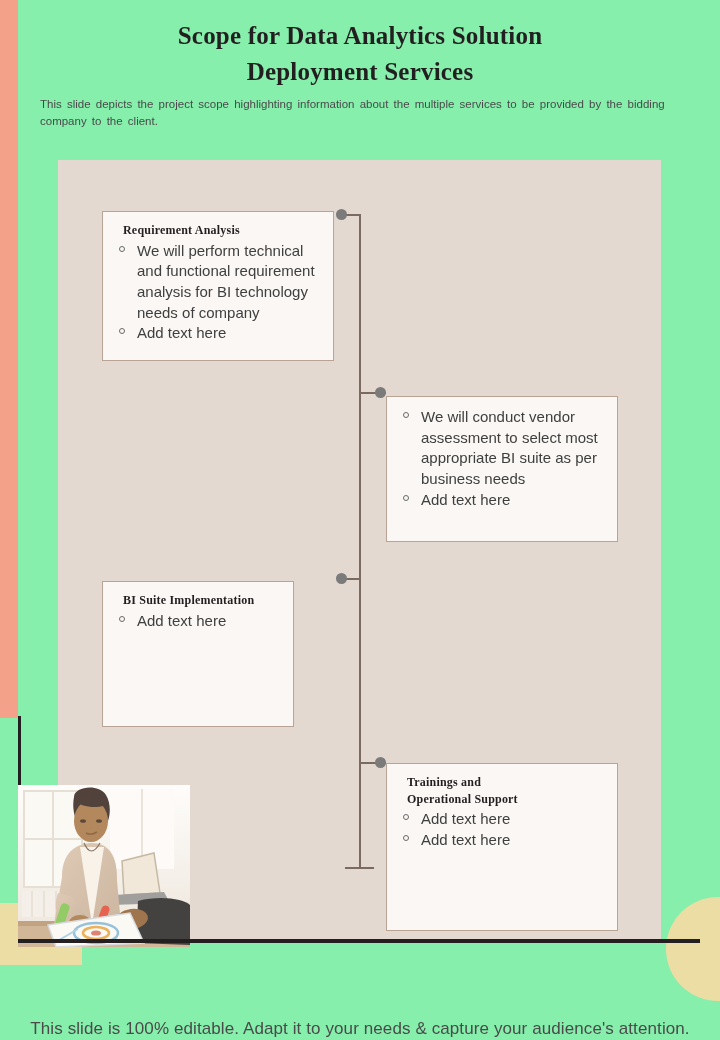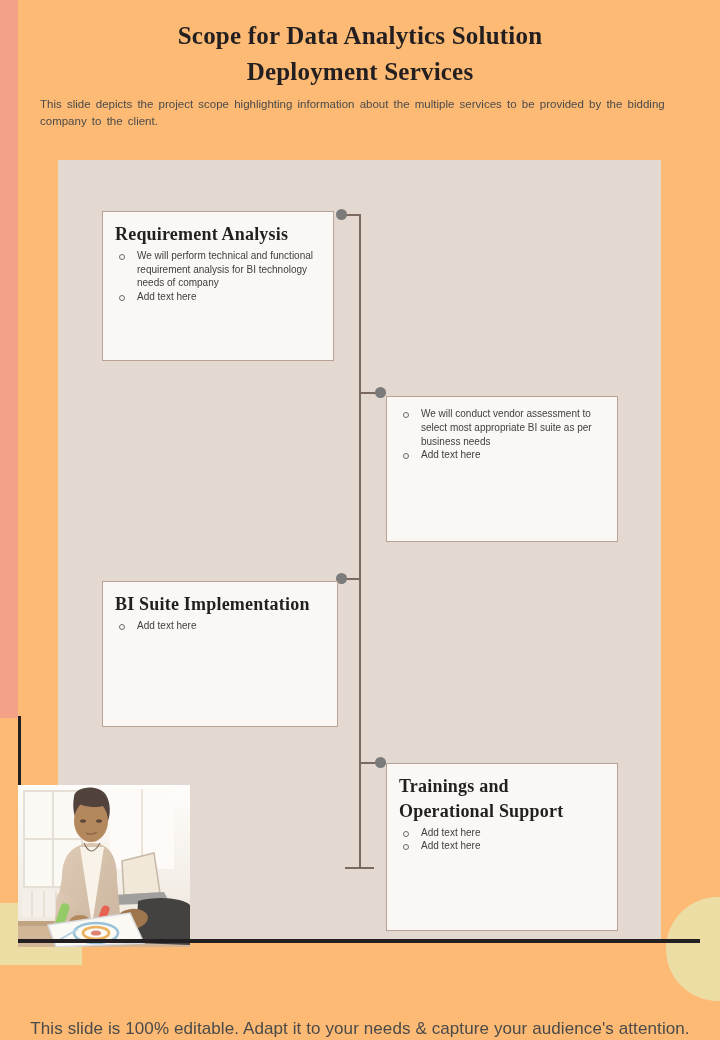--- a/index.html
+++ b/index.html
@@ -10,21 +10,21 @@
     width: 720px;
     height: 1040px;
     background: #f5f2ef;
     font-family: "Liberation Sans", sans-serif;
     overflow: hidden;
   }
   .slide {
     position: relative;
     width: 720px;
     height: 1040px;
-    background: #fdba74;
+    background: #86efac;
     overflow: hidden;
   }
 
   
   .accent-bar-left {
     position: absolute;
     left: 0;
     top: 0;
     width: 18px;
     height: 718px;
@@ -134,53 +134,53 @@
   .card {
     position: absolute;
     background: #faf7f4;
     border: 1.5px solid #b9a394;
     box-sizing: border-box;
     padding: 10px 14px 10px 12px;
   }
   .card-title {
     font-family: "Liberation Serif", serif;
     font-weight: bold;
-    font-size: 18px;
+    font-size: 12px;
     line-height: 1.38;
     color: #231f20;
-    margin: 0 0 2px 0;
+    margin: 0 0 2px 8px;
     letter-spacing: 0.2px;
   }
   .card-list {
     list-style: none;
     margin: 0;
     padding: 0;
   }
   .card-list li {
     position: relative;
     padding-left: 22px;
-    font-size: 10px;
+    font-size: 15px;
     line-height: 1.38;
     color: #3f3f3f;
     margin-bottom: 0px;
   }
   .bullet-ring {
     position: absolute;
     left: 4px;
     top: 5px;
     width: 6px;
     height: 6px;
     border: 1px solid #6b6b6b;
     border-radius: 50%;
     box-sizing: border-box;
   }
 
   .card-1 { left: 102px; top: 211px; width: 232px; height: 150px; }
   .card-2 { left: 386px; top: 396px; width: 232px; height: 146px; }
-  .card-3 { left: 102px; top: 581px; width: 236px; height: 146px; }
+  .card-3 { left: 102px; top: 581px; width: 192px; height: 146px; }
   .card-4 { left: 386px; top: 763px; width: 232px; height: 168px; }
 
   
   .photo {
     position: absolute;
     left: 18px;
     top: 785px;
     width: 172px;
     height: 162px;
     overflow: hidden;

